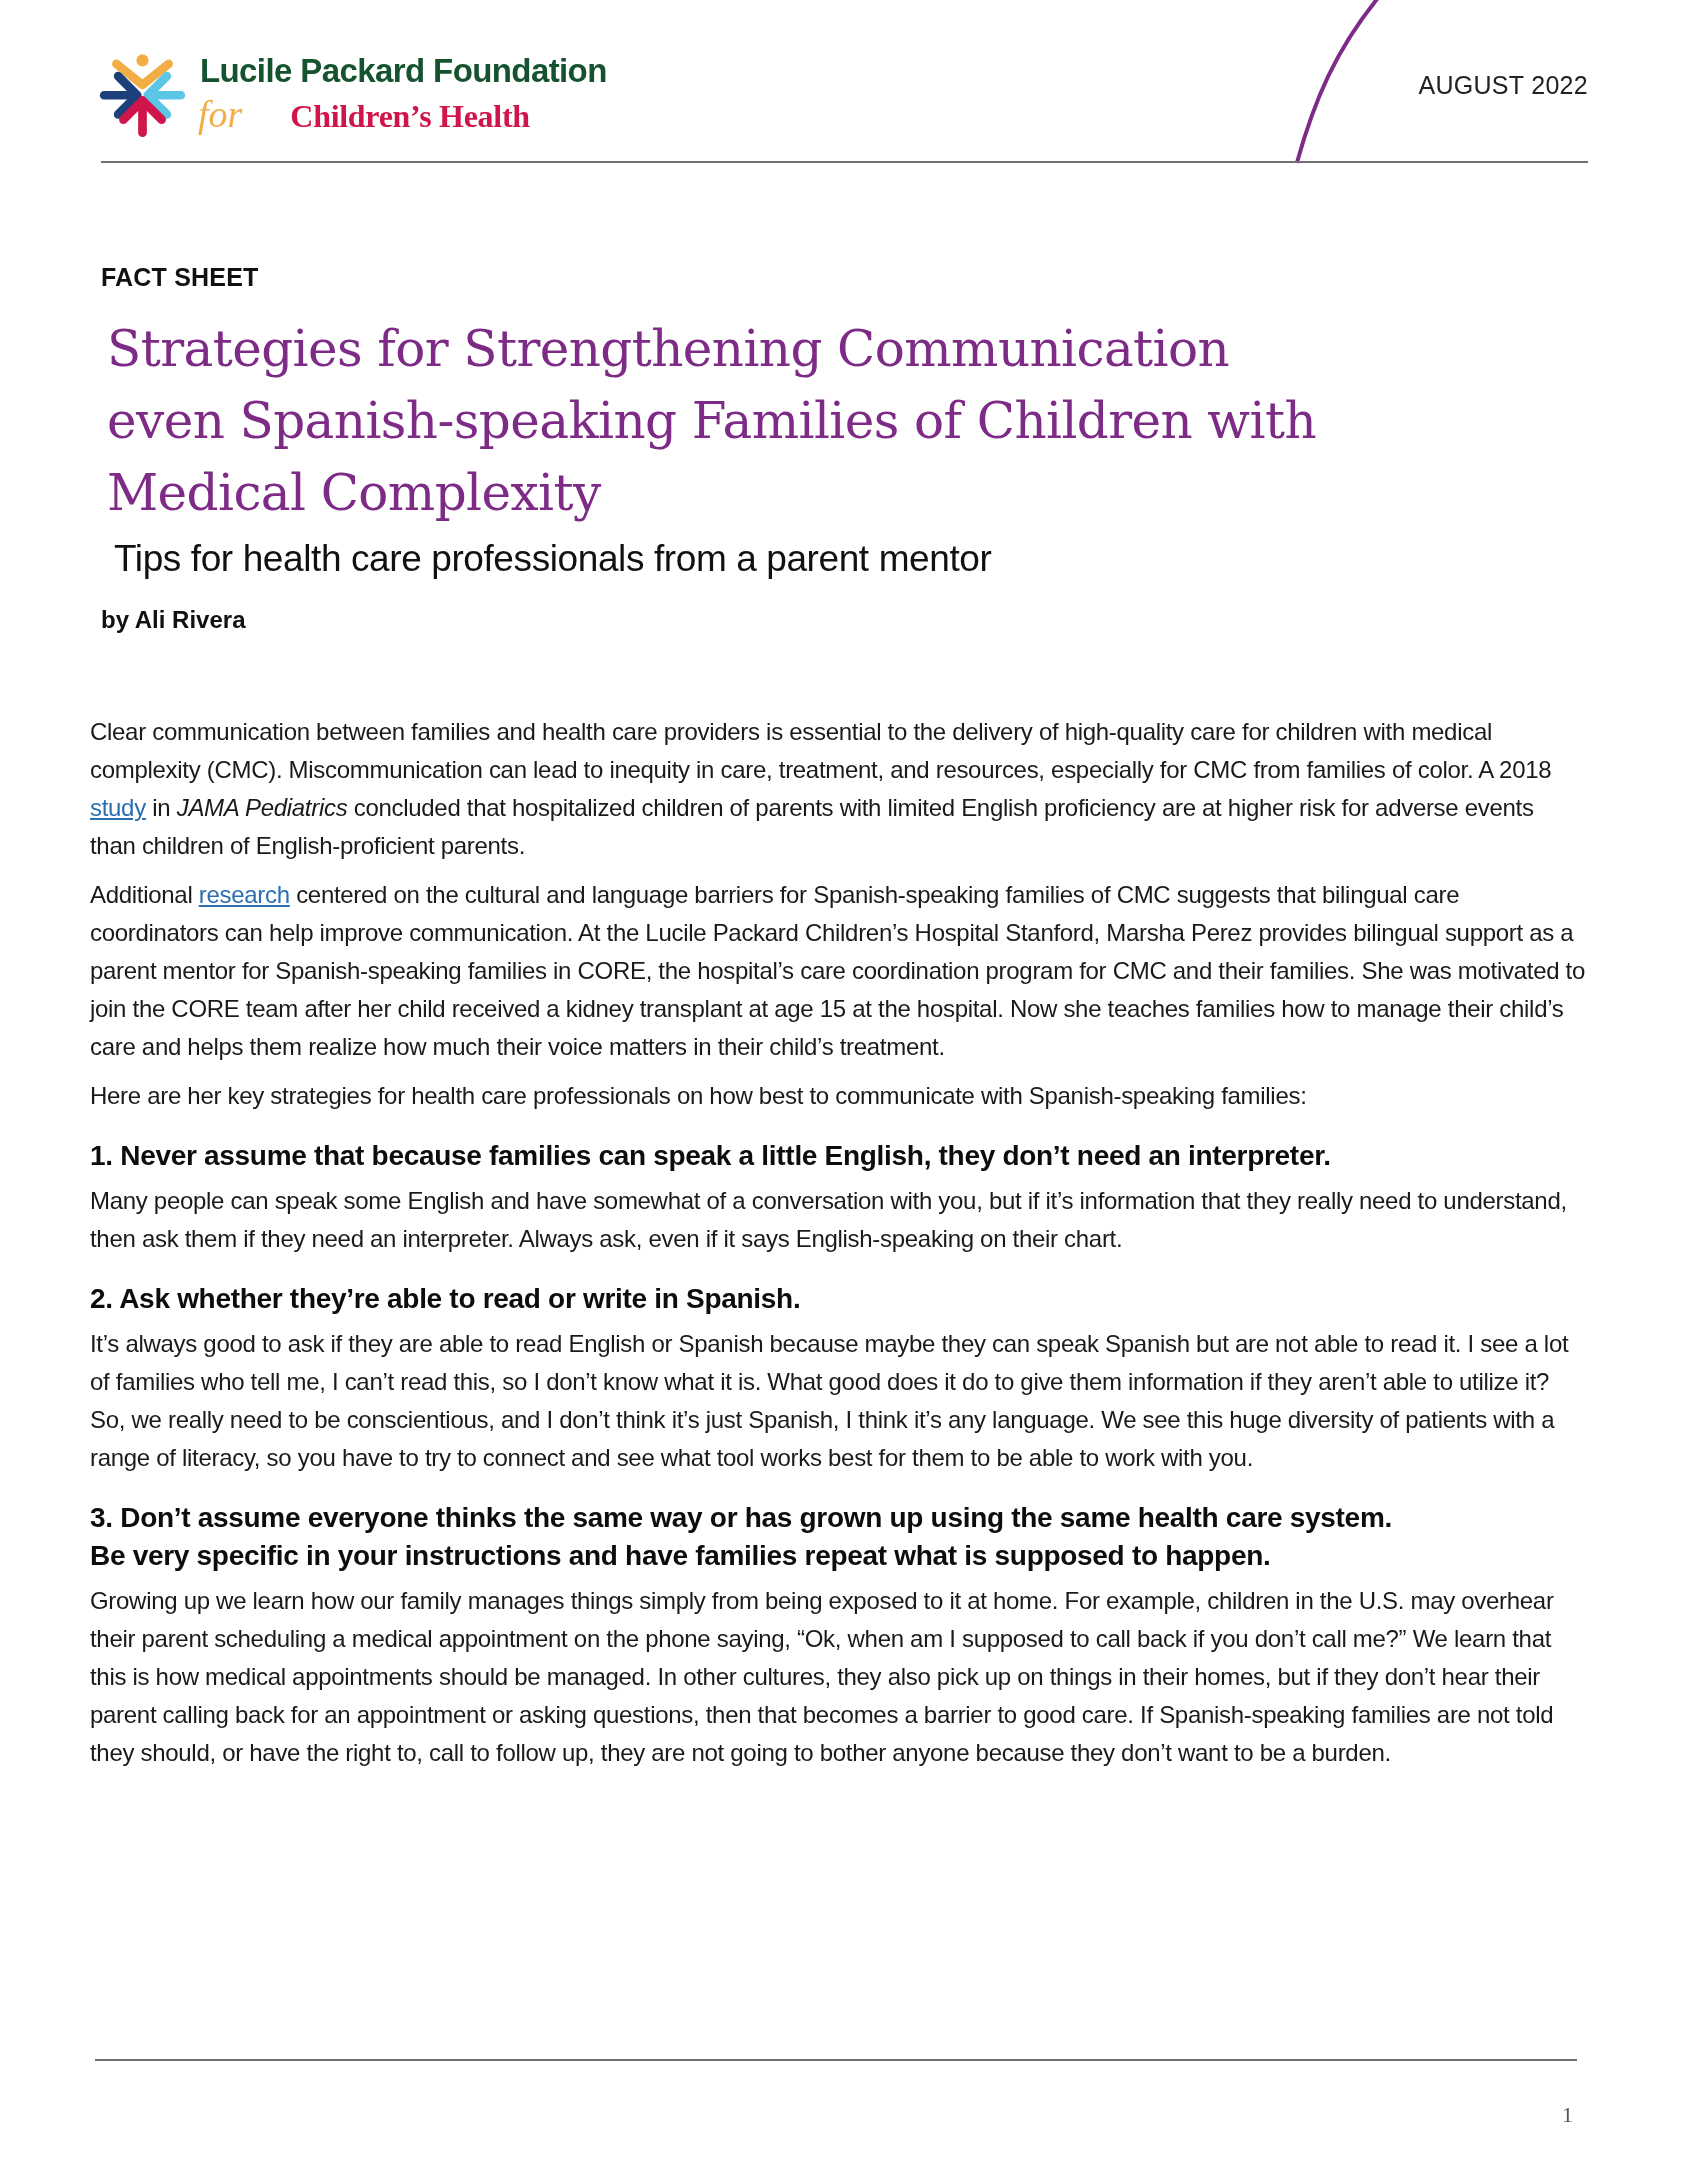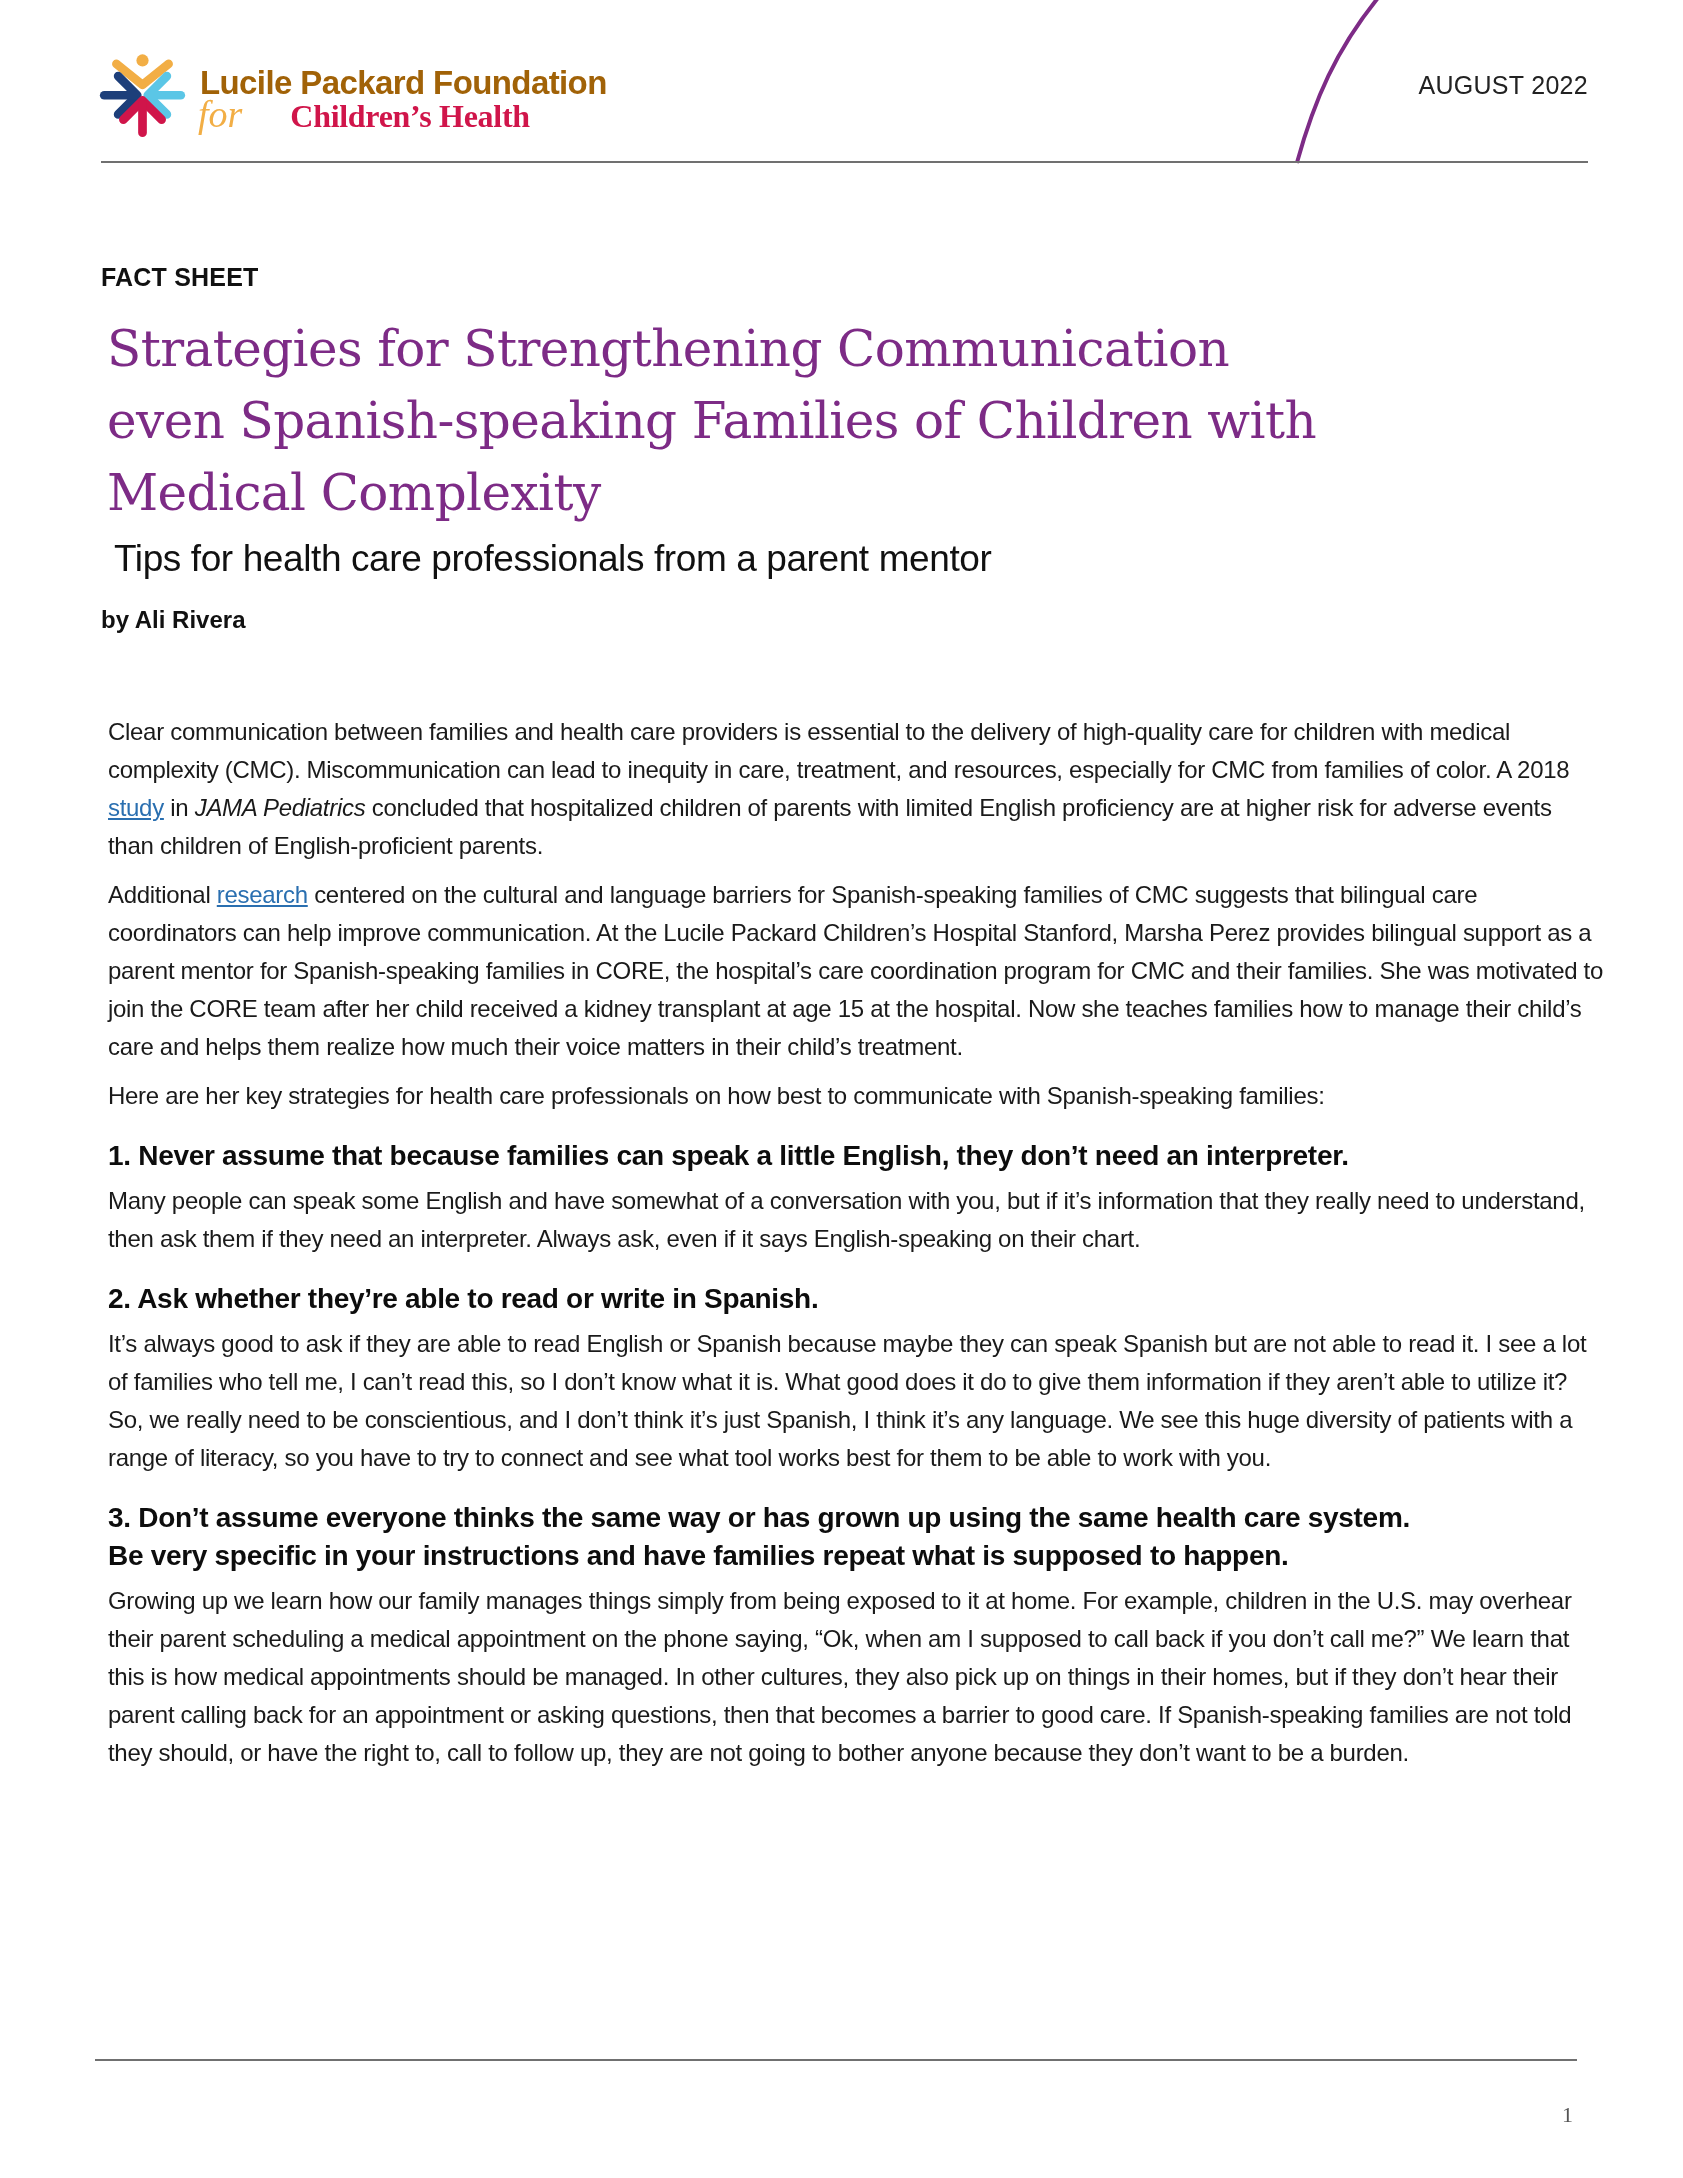--- a/index.html
+++ b/index.html
@@ -1,36 +1,36 @@
 <!DOCTYPE html>
 <html><head>
 <meta charset="utf-8">
 <style>
   html, body { margin: 0; padding: 0; background: #ffffff; }
   body { width: 1683px; height: 2178px; position: relative; overflow: hidden; color: #1a1a1a; }
 
   
   .logo { position: absolute; left: 99px; top: 48px; width: 495px; height: 89px; }
   .logo svg.mark { position: absolute; left: 0; top: 2px; width: 87px; height: 87px; }
-  .logo .org1 { position: absolute; left: 101px; top: 16px; font-family: "Liberation Sans", sans-serif; font-weight: bold; font-size: 33px; color: #a16207; letter-spacing: -0.6px; white-space: nowrap; }
+  .logo .org1 { position: absolute; left: 101px; top: 4px; font-family: "Liberation Sans", sans-serif; font-weight: bold; font-size: 33px; color: #14532d; letter-spacing: -0.6px; white-space: nowrap; }
   .logo .org2 { position: absolute; left: 99px; top: 44px; white-space: nowrap; }
   .logo .org2 .for { font-family: "Liberation Serif", serif; font-style: italic; font-size: 38px; color: #f2ae45; margin-top: 21px; }
   .logo .org2 .ch { font-family: "Liberation Serif", serif; font-weight: bold; font-size: 32px; color: #d0154a; letter-spacing: -0.3px; margin-left: 44px; }
   .date { position: absolute; right: 95px; top: 71px; font-family: "Liberation Sans", sans-serif; font-size: 25px; color: #222; letter-spacing: 0.3px; }
   .arc { position: absolute; left: 1257px; top: 0; width: 139px; height: 168px; }
   .rule-top { position: absolute; left: 101px; top: 161px; width: 1487px; height: 0; border-top: 2px solid #707070; }
 
   
   .kicker { position: absolute; left: 101px; top: 263px; font-family: "Liberation Sans", sans-serif; font-weight: bold; font-size: 25px; color: #111; letter-spacing: 0.2px; }
   .title { position: absolute; left: 99px; top: 305px; width: 1485px; font-family: "DejaVu Serif", serif; font-size: 50px; line-height: 72px; color: #7d2b86; letter-spacing: -0.6px; margin: 8px; font-weight: normal; }
   .subtitle { position: absolute; left: 101px; top: 525px; font-family: Liberation Sans, sans-serif; font-size: 37px; color: #111; letter-spacing: -0.4px; margin: 13px; font-weight: normal; }
   .byline { position: absolute; left: 101px; top: 606px; font-family: "Liberation Sans", sans-serif; font-weight: bold; font-size: 24px; color: #111; }
 
   
-  .body { position: absolute; left: 108px; top: 713px; width: 1495px; font-family: "Liberation Sans", sans-serif; font-size: 24px; line-height: 38px; color: #1a1a1a; letter-spacing: -0.3px; }
+  .body { position: absolute; left: 90px; top: 713px; width: 1495px; font-family: "Liberation Sans", sans-serif; font-size: 24px; line-height: 38px; color: #1a1a1a; letter-spacing: -0.3px; }
   .body p { margin: 0 0 11px 0; }
   .body a { color: #2a6fb0; text-decoration: underline; }
   .body h2 { font-family: "Liberation Sans", sans-serif; font-weight: bold; font-size: 28px; line-height: 38px; margin: 22px 0 7px 0; color: #0d0d0d; letter-spacing: -0.3px; }
 
   
   .rule-bottom { position: absolute; left: 95px; top: 2059px; width: 1482px; height: 0; border-top: 2px solid #707070; }
   .pagenum { position: absolute; left: 1562px; top: 2102px; font-family: "Liberation Serif", serif; font-size: 22px; color: #555; }
 </style>
 </head>
 <body>

